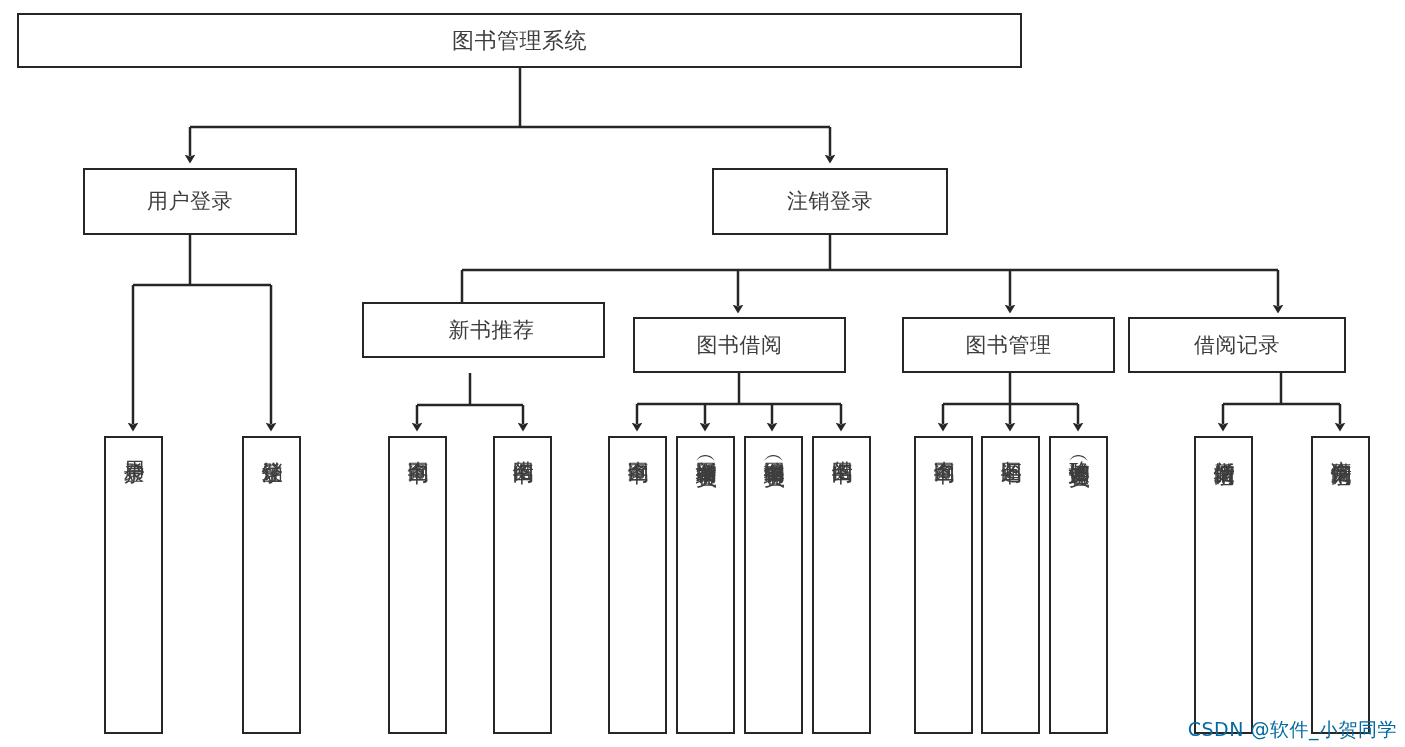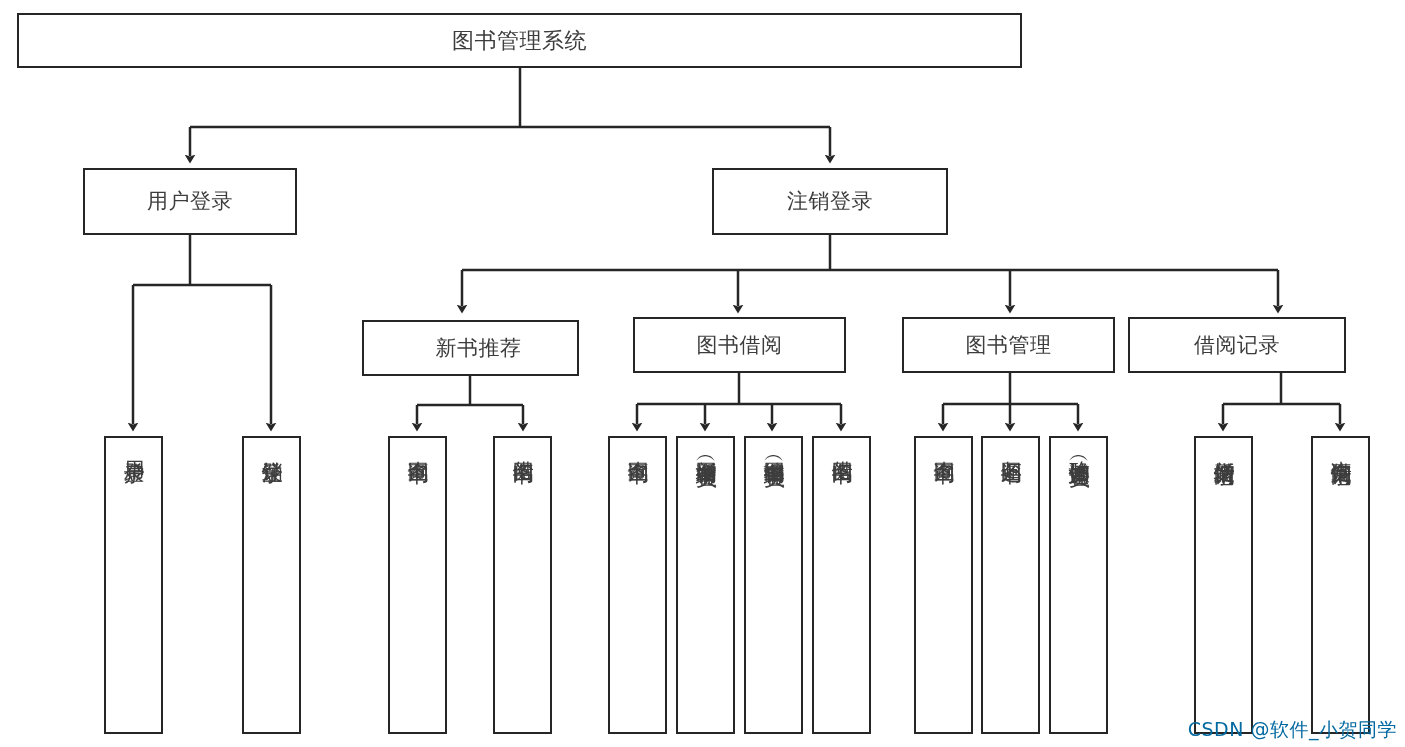--- a/index.html
+++ b/index.html
@@ -131,21 +131,21 @@
     <span class="node-label">图书管理系统</span>
   </div>
 
   <div class="node" style="left:83px; top:168px; width:214px; height:67px;">
     <span class="node-label">用户登录</span>
   </div>
   <div class="node" style="left:712px; top:168px; width:236px; height:67px;">
     <span class="node-label">注销登录</span>
   </div>
 
-  <div class="node" style="left:362px; top:320px; width:217px; height:56px;padding-left:16px;">
+  <div class="node" style="left:362px; top:302px; width:243px; height:56px;padding-left:16px;">
     <span class="node-label">新书推荐</span>
   </div>
   <div class="node" style="left:633px; top:317px; width:213px; height:56px;">
     <span class="node-label">图书借阅</span>
   </div>
   <div class="node" style="left:902px; top:317px; width:213px; height:56px;">
     <span class="node-label">图书管理</span>
   </div>
   <div class="node" style="left:1128px; top:317px; width:218px; height:56px;">
     <span class="node-label">借阅记录</span>

